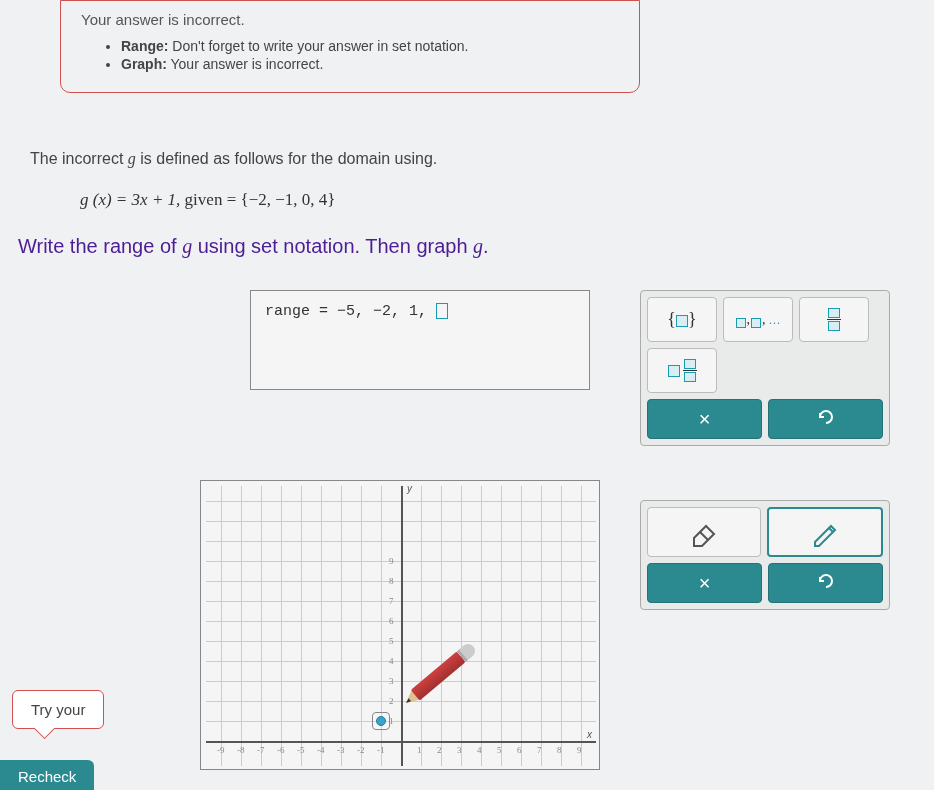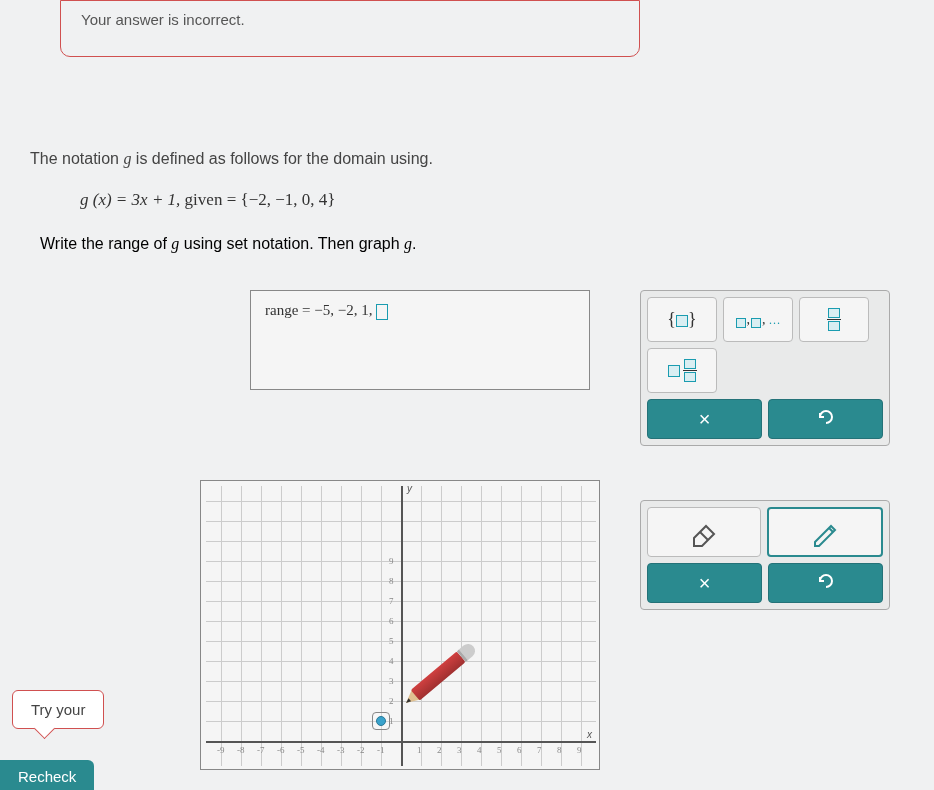--- a/index.html
+++ b/index.html
@@ -23,34 +23,34 @@
     background: #f0f1f2;
   }
   .feedback-title { font-size: 15px; color: #555; margin-bottom: 10px; }
   .feedback-list { list-style: disc; margin-left: 40px; font-size: 14px; color: #444; }
   .feedback-list li { margin-bottom: 2px; }
   .feedback-list b { font-weight: bold; }
 
   .problem-text { position: absolute; left: 30px; top: 150px; font-size: 16px; color: #444; }
   .formula { position: absolute; left: 80px; top: 190px; font-size: 17px; font-style: italic; font-family: 'Times New Roman', serif; }
   .formula .non-italic { font-style: normal; }
-  .instruction { position: absolute; left: 40px; top: 235px; font-size: 16px; color: #000000; }
+  .instruction { position: absolute; left: 18px; top: 235px; font-size: 20px; color: #4c1d95; }
 
   .answer-box {
     position: absolute;
     left: 250px;
     top: 290px;
     width: 340px;
     height: 100px;
     border: 1px solid #888;
     background: #f5f5f5;
     padding: 10px 14px;
     font-size: 15px;
   }
-  .answer-box .mathline { font-family: Liberation Serif, serif; text-align: center; }
+  .answer-box .mathline { font-family: Liberation Mono, monospace; text-align: center; }
   .blank-box { display: inline-block; width: 12px; height: 16px; border: 1px solid #1a9cb0; vertical-align: middle; }
 
   .palette-top {
     position: absolute;
     left: 640px;
     top: 290px;
     width: 250px;
     border: 1px solid #aaa;
     border-radius: 4px;
     background: #e9eaea;
@@ -180,24 +180,28 @@
     font-size: 15px;
     cursor: pointer;
   }
   .istyle { font-style: italic; font-family: 'Times New Roman', serif; }
 </style>
 </head>
 <body>
 
 <div class="feedback-box">
   <div class="feedback-title">Your answer is incorrect.</div>
+  <ul class="feedback-list">
+    <li><b>Range:</b> <span>Don't forget to write your answer in set notation.</span></li>
+    <li><b>Graph:</b> <span>Your answer is incorrect.</span></li>
+  </ul>
 </div>
 
 <div class="problem-text">
-  <span>The notation </span><span class="istyle">g</span><span> is defined as follows for the domain using.</span>
+  <span>The incorrect </span><span class="istyle">g</span><span> is defined as follows for the domain using.</span>
 </div>
 
 <div class="formula">
   <span>g (x) = 3x + 1,</span><span class="non-italic">   given </span><span class="non-italic">= {−2, −1, 0, 4}</span>
 </div>
 
 <div class="instruction">
   <span>Write the range of </span><span class="istyle">g</span><span> using set notation. Then graph </span><span class="istyle">g</span><span>.</span>
 </div>
 

